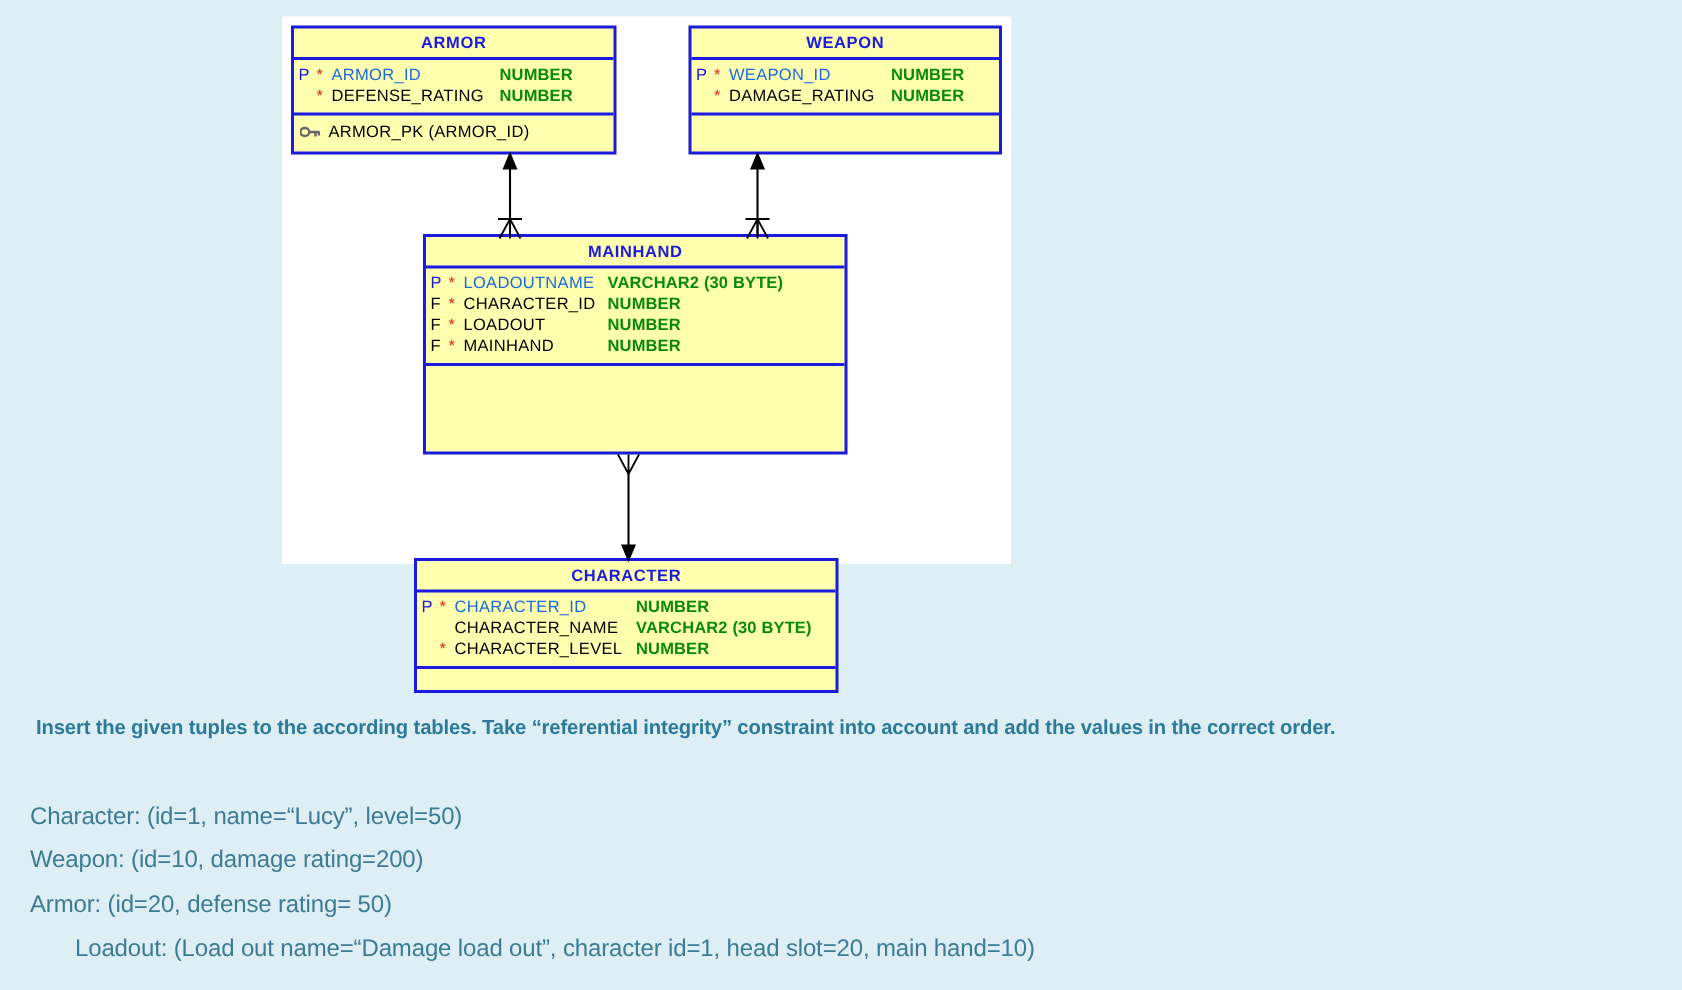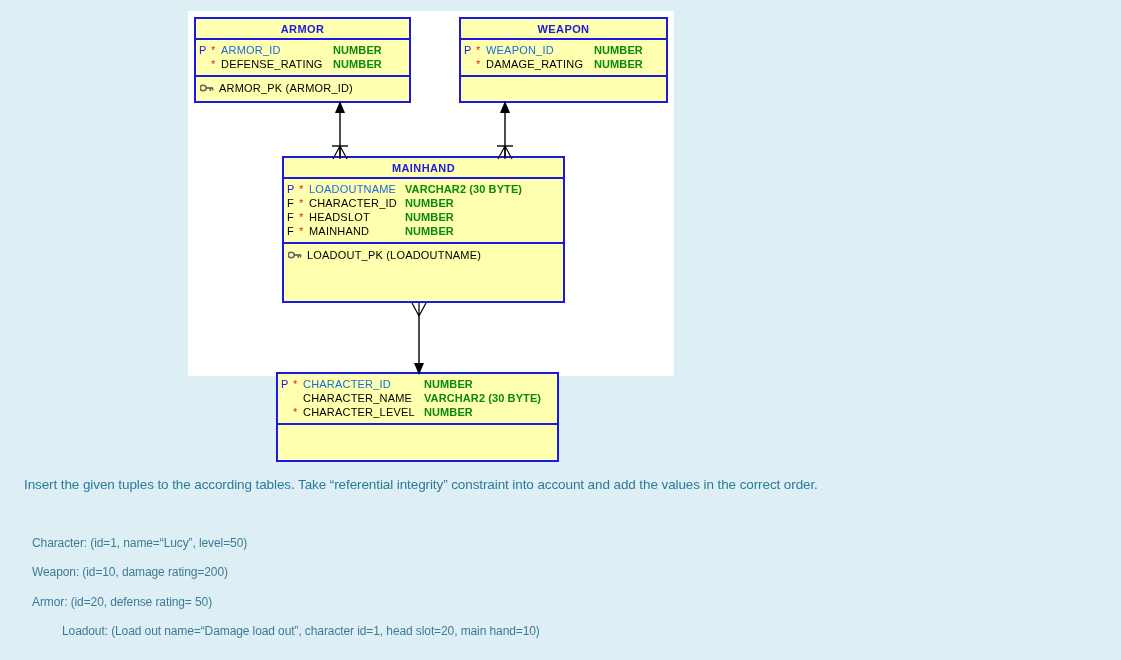--- a/index.html
+++ b/index.html
@@ -109,28 +109,28 @@
   .connector { position: absolute; }
 
   
   #prompt-line {
     position: absolute;
     left: 24px;
     top: 477px;
     width: 1060px;
     color: #2b7a99;
     font-size: 13.5px;
-    font-weight: normal;
+    font-weight: bold;
     letter-spacing: -0.1px;
   }
   .tuple-line {
     position: absolute;
-    left: 32px;
+    left: 20px;
     color: #3d7b94;
-    font-size: 12px;
+    font-size: 16px;
     letter-spacing: -0.1px;
   }
   #tuple-0 { top: 536px; }
   #tuple-1 { top: 565px; }
   #tuple-2 { top: 595px; }
   #tuple-3 { top: 624px; margin-left: 30px; }
 </style>
 </head>
 <body>
 
@@ -196,46 +196,34 @@
       </div>
       <div class="attr-row">
         <span class="col-key fk">F</span>
         <span class="col-star">*</span>
         <span class="col-name">CHARACTER_ID</span>
         <span class="col-type" style="left:121px;">NUMBER</span>
       </div>
       <div class="attr-row">
         <span class="col-key fk">F</span>
         <span class="col-star">*</span>
-        <span class="col-name">HEADSLOT</span>
+        <span class="col-name">LOADOUT</span>
         <span class="col-type" style="left:121px;">NUMBER</span>
       </div>
       <div class="attr-row">
         <span class="col-key fk">F</span>
         <span class="col-star">*</span>
         <span class="col-name">MAINHAND</span>
         <span class="col-type" style="left:121px;">NUMBER</span>
       </div>
     </div>
-    <div class="key-block">
-      <div class="key-row">
-        <span class="key-icon">
-          <svg width="14" height="10" viewBox="0 0 14 10">
-              <ellipse cx="3.2" cy="5" rx="3" ry="2.7" fill="none" stroke="#666" stroke-width="1.6"></ellipse>
-              <path d="M6 5 H13" stroke="#666" stroke-width="1.8"></path>
-              <path d="M10.3 5 V8" stroke="#666" stroke-width="1.6"></path>
-              <path d="M12.6 5 V7.4" stroke="#666" stroke-width="1.6"></path>
-            </svg>
-        </span>
-        <span class="key-label">LOADOUT_PK (LOADOUTNAME)</span>
-      </div>
-    </div>
   </div>
 
   <div class="entity" style="left:88px; top:361px; width:283px; height:90px;">
+    <div class="entity-title">CHARACTER</div>
     <div class="attr-block">
       <div class="attr-row">
         <span class="col-key pk">P</span>
         <span class="col-star">*</span>
         <span class="col-name ispk">CHARACTER_ID</span>
         <span class="col-type" style="left:146px;">NUMBER</span>
       </div>
       <div class="attr-row">
         <span class="col-key"></span>
         <span class="col-star"></span>

